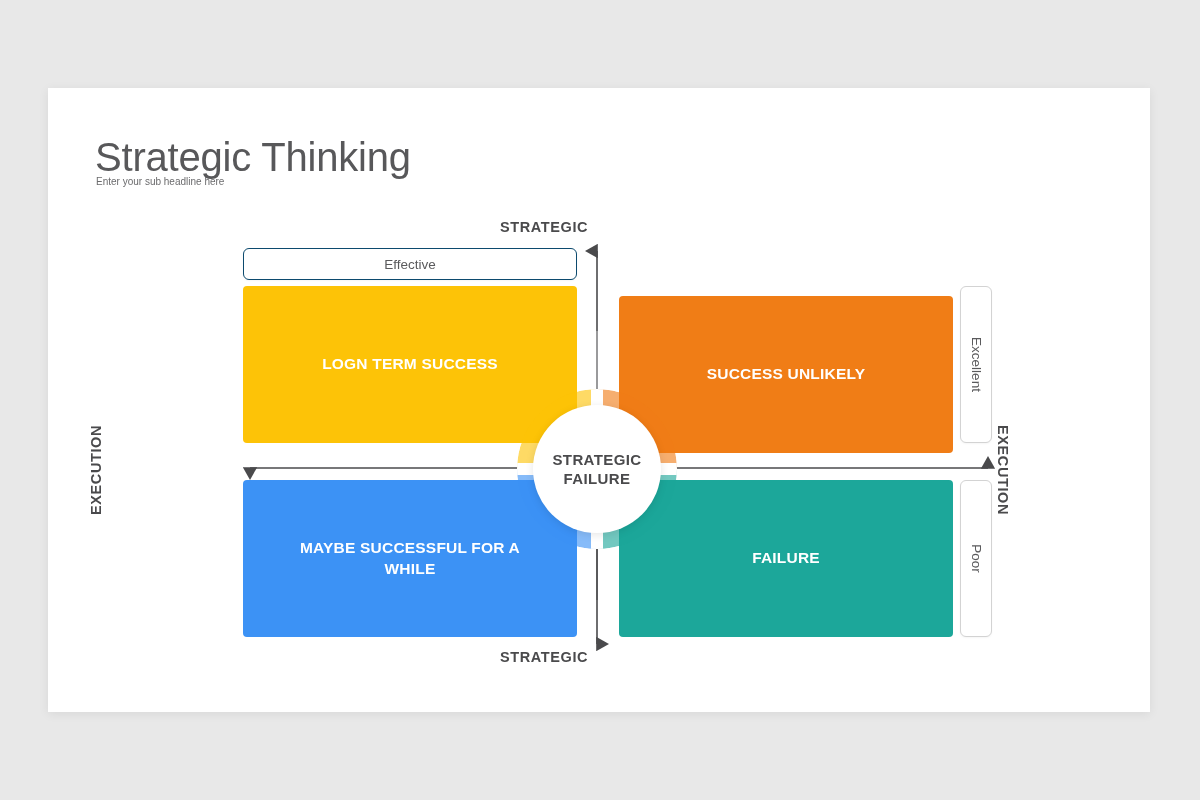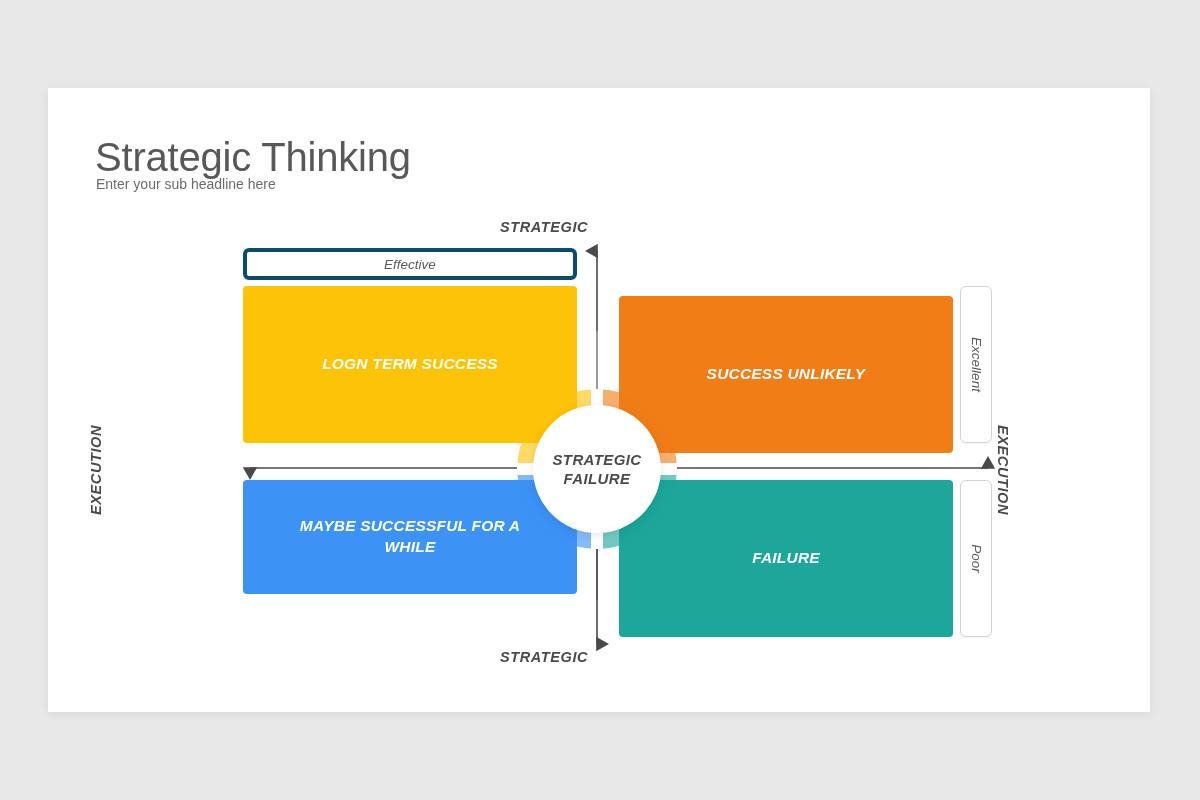--- a/index.html
+++ b/index.html
@@ -37,63 +37,62 @@
     color: #58585a;
     letter-spacing: -0.2px;
     white-space: nowrap;
     margin-top: 22px;
   }
 
   #page-subtitle {
     position: absolute;
     left: 48px;
     top: 88px;
-    font-size: 14px;
+    font-size: 10px;
     color: #6b6b6d;
     white-space: nowrap;
   }
 
   
   #diagram {
     position: absolute;
     left: 0;
     top: 0;
     width: 1102px;
     height: 624px;
-    font-style: italic;
   }
 
   
   .quadrant {
     position: absolute;
     border-radius: 4px;
     display: flex;
     align-items: center;
     justify-content: center;
     text-align: center;
     color: #ffffff;
     font-weight: bold;
     font-size: 15.5px;
     letter-spacing: 0.2px;
     line-height: 1.35;
     padding: 0 42px;
   }
 
   #quadrant-top-left    { left: 195px;  top: 198px; width: 334px; height: 157px; }
   #quadrant-top-right   { left: 571px;  top: 208px; width: 334px; height: 157px; }
-  #quadrant-bottom-left { left: 195px;  top: 392px; width: 334px; height: 114px; }
+  #quadrant-bottom-left { left: 195px;  top: 392px; width: 334px; height: 157px; }
   #quadrant-bottom-right{ left: 571px;  top: 392px; width: 334px; height: 157px; }
 
   .quadrant-label { position: relative; z-index: 2; }
 
   
   .pill-label {
     position: absolute;
     height: 32px;
-    border: 4px solid #0c4a6e;
+    border: 1px solid #0c4a6e;
     border-radius: 6px;
     background: #ffffff;
     display: flex;
     align-items: center;
     justify-content: center;
     font-size: 13.5px;
     color: #5a5a5c;
     box-shadow: 0 1px 2px rgba(0,0,0,0.04);
   }
 

